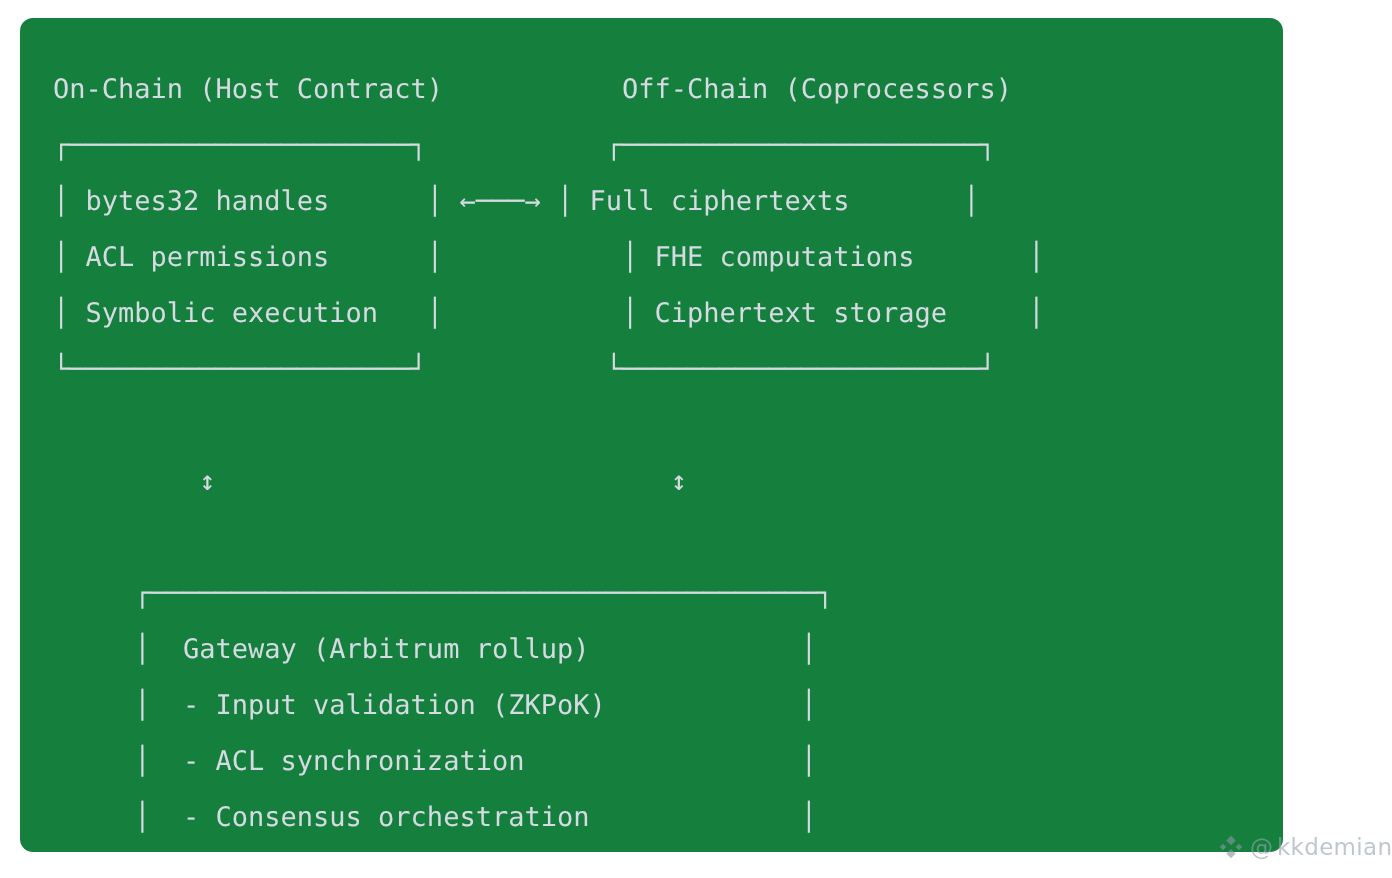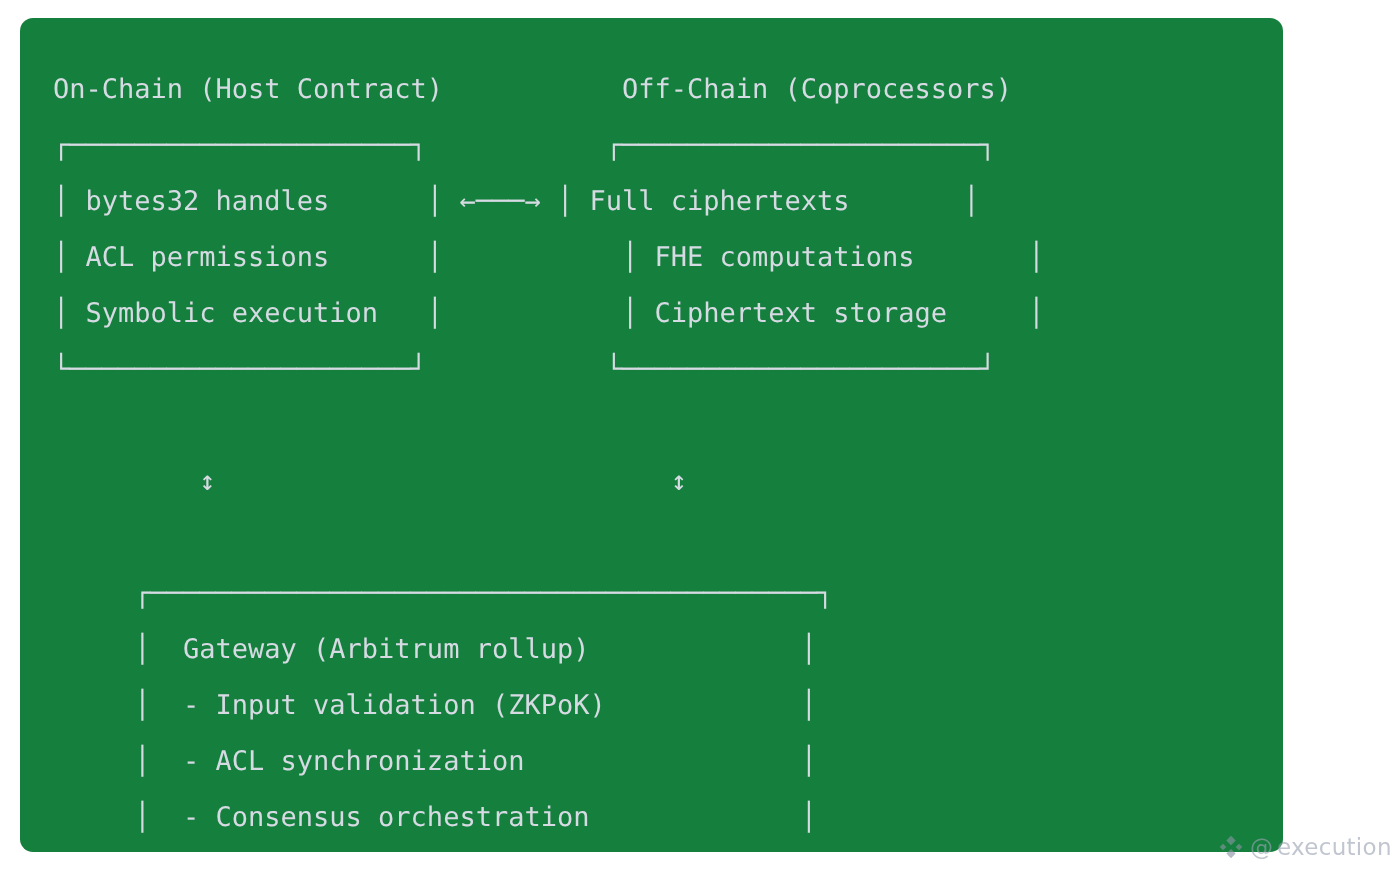--- a/index.html
+++ b/index.html
@@ -108,16 +108,16 @@
       <svg viewBox="0 0 32 32" width="30" height="30" aria-hidden="true">
         <g fill="#8A93A4">
           <path d="M16 4 L21 9 L16 14 L11 9 Z"></path>
           <path d="M7.5 12.5 L11 16 L7.5 19.5 L4 16 Z"></path>
           <path d="M24.5 12.5 L28 16 L24.5 19.5 L21 16 Z"></path>
           <path d="M16 18 L21 23 L16 28 L11 23 Z"></path>
         </g>
       </svg>
     </span>
     <span class="wm-at">@</span>
-    <span class="wm-handle">execution</span>
+    <span class="wm-handle">kkdemian</span>
   </div>
 
 </div>
 
 </body></html>

